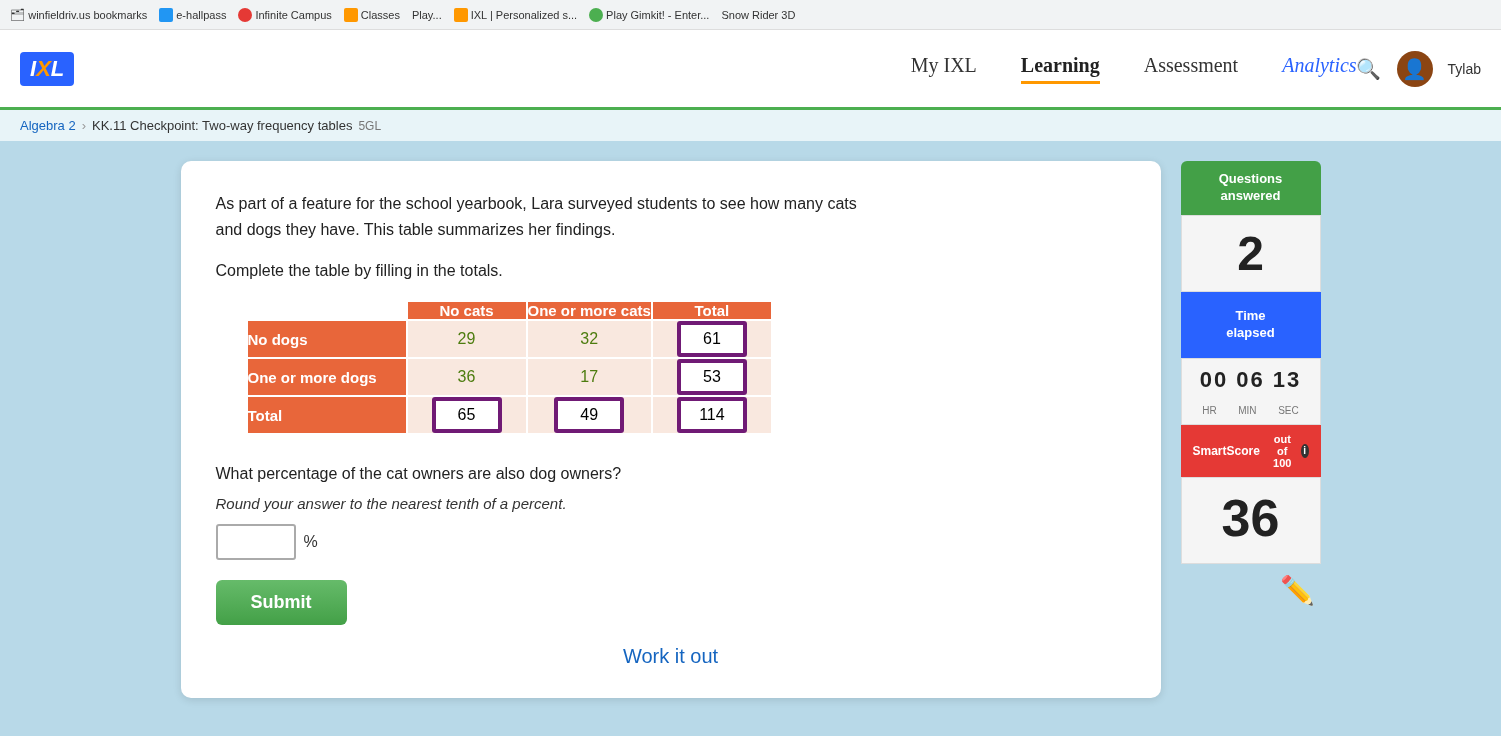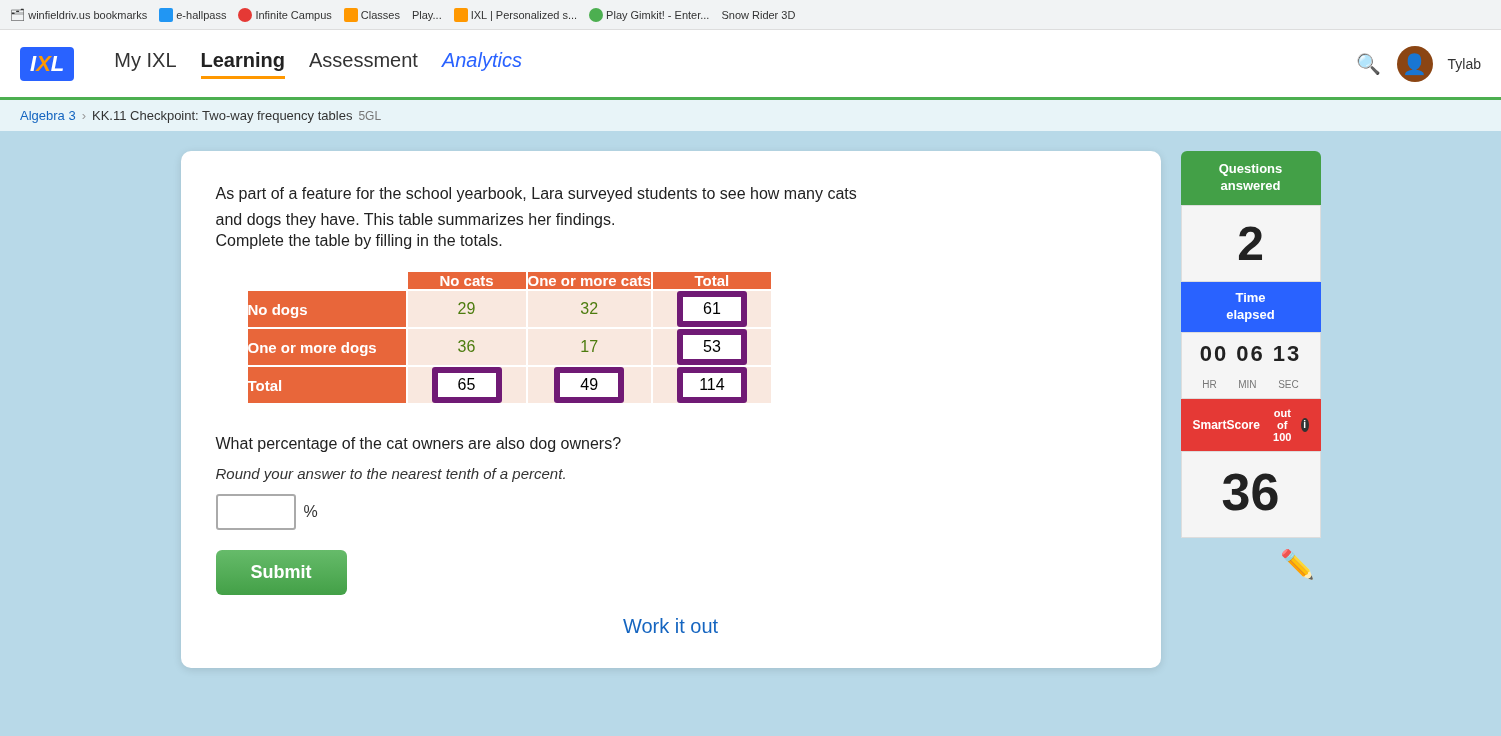--- a/index.html
+++ b/index.html
@@ -27,42 +27,43 @@
     .bookmark-icon {
       width: 14px;
       height: 14px;
       border-radius: 2px;
       display: inline-block;
     }
 
     
     .ixl-header {
       background: #fff;
-      height: 70px;
+      height: 80px;
       display: flex;
       align-items: center;
       padding: 0 20px;
       border-bottom: 3px solid #4caf50;
     }
     .ixl-logo {
       background: #2962ff;
       color: white;
       font-size: 22px;
       font-weight: 900;
       padding: 4px 10px;
       border-radius: 4px;
       margin-right: 40px;
       font-style: italic;
     }
     .ixl-logo span { color: #ff9800; }
     .nav-links {
       display: flex;
-      gap: 24px;
+      gap: 44px;
       flex: 1;
-      justify-content: flex-start;
+      justify-content: flex-end;
+      font-family: Liberation Serif, serif;
     }
     .nav-link {
       font-size: 20px;
       color: #333;
       cursor: pointer;
       text-decoration: none;
       font-weight: 400;
     }
     .nav-link.active {
       color: #222;
@@ -150,20 +151,21 @@
       padding: 30px 35px;
       width: 980px;
       box-shadow: 0 2px 8px rgba(0,0,0,0.12);
       min-height: 500px;
     }
 
     .question-text {
       font-size: 16px;
       color: #222;
       line-height: 1.6;
+      margin-bottom: 20px;
     }
 
     .complete-text {
       font-size: 16px;
       color: #222;
       margin-bottom: 20px;
     }
 
     
     .frequency-table {
@@ -213,21 +215,21 @@
     }
 
     .input-cell {
       background: #f9e8df;
       text-align: center;
       padding: 8px 15px;
       min-width: 120px;
     }
 
     .answer-input {
-      border: 6px solid #701a75;
+      border: 4px solid #701a75;
       border-radius: 3px;
       width: 70px;
       height: 36px;
       font-size: 16px;
       text-align: center;
       padding: 4px;
       outline: none;
     }
 
     
@@ -314,21 +316,21 @@
       font-size: 48px;
       font-weight: 700;
       color: #222;
       padding: 10px 0;
       border: 1px solid #ddd;
     }
 
     .time-elapsed-box {
       background: #2962ff;
       color: white;
-      padding: 8px 12px;
+      padding: 16px 12px;
       text-align: center;
       font-size: 13px;
       font-weight: 600;
       line-height: 1.3;
     }
 
     .time-display {
       background: #f5f5f5;
       padding: 8px 10px;
       border: 1px solid #ddd;
@@ -444,21 +446,21 @@
   <div class="header-right">
     <span class="search-icon-btn">🔍</span>
     <div class="user-avatar">
       <span style="font-size:20px;">👤</span>
     </div>
     <span class="user-name">Tylab</span>
   </div>
 </div>
 
 <div class="breadcrumb-bar">
-  <span class="breadcrumb-link">Algebra 3</span>
+  <span class="breadcrumb-link">Algebra 2</span>
   <span class="breadcrumb-sep">›</span>
   <span class="breadcrumb-current">KK.11 Checkpoint: Two-way frequency tables</span>
   <span class="breadcrumb-code">5GL</span>
 </div>
 
 <div style="position:relative;">
   <div class="prize-banner">
     <span>🏆</span>
     <span>You have prizes to reveal!</span>
     <a class="prize-link">Go to your game board</a>

